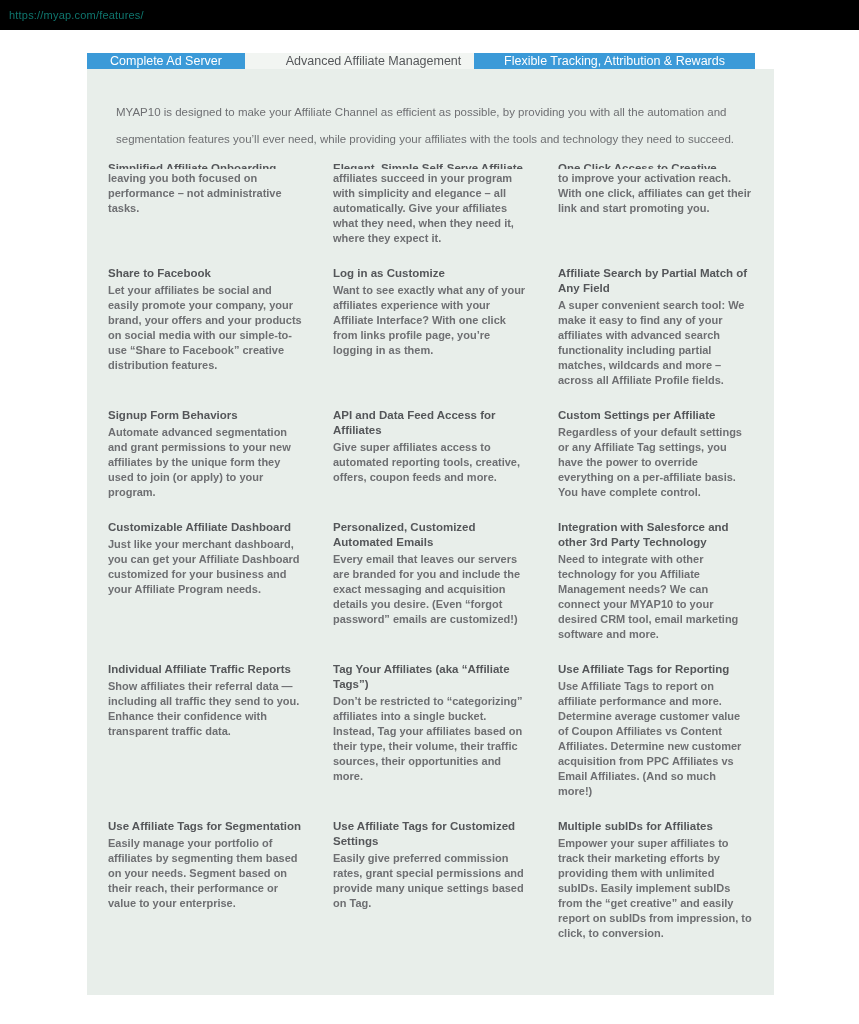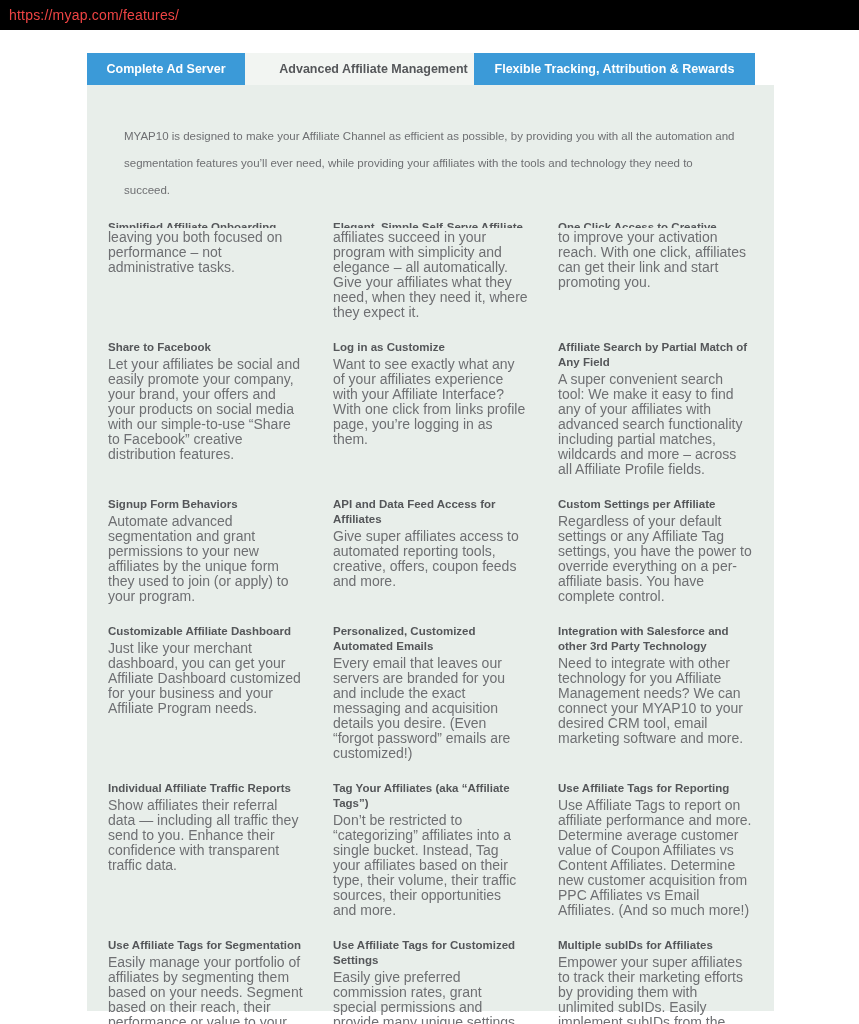--- a/index.html
+++ b/index.html
@@ -13,50 +13,50 @@
   }
 
   
   .browser-bar {
     height: 30px; width: 859px;
     background: var(--bar-bg, #000000);
     display: flex; align-items: center;
     padding-left: 9px;
   }
   .browser-bar .url {
-    color: #ef4444; font-size: 14px; letter-spacing: .2px;
+    color: #0f766e; font-size: 11px; letter-spacing: .2px;
   }
 
   
   .tabs {
     display: flex;
     margin: 23px 0 0 87px;
   }
   .tab {
-    height: 32px;
+    height: 16px;
     display: flex; align-items: center; justify-content: center;
-    font-size: 12.5px; font-weight: bold;
+    font-size: 12.5px; font-weight: normal;
     cursor: pointer;
     text-align: center;
   }
   .tab.blue { background: var(--accent, #3b9ad8); color: #ffffff; }
   .tab.light { background: var(--tab-active-bg, #f2f5f2); color: #55575a; }
   .tab.t0 { width: 158px; }
   .tab.t1 { width: 229px; padding-left: 28px; }
   .tab.t2 { width: 281px; }
 
   
   .panel {
     margin-left: 87px;
     width: 687px; height: 926px;
     background: var(--panel-bg, #e8eeea);
     padding: 22px 21px 0 21px;
   }
   .intro {
-    margin: 16px; max-width: 655px;
+    margin: 8px; max-width: 655px;
     font-size: 11.5px; line-height: 27px;
     color: #6e6f72;
   }
 
   .grid {
     margin-top: 2px;
     display: grid;
     grid-template-columns: repeat(3, 1fr);
     column-gap: 30px;
     row-gap: 20px;
@@ -66,22 +66,23 @@
   .feature-title {
     margin: 0;
     font-size: 11.5px; line-height: 15px; font-weight: bold;
     color: #545659;
   }
   .feature-title.clipped {
     height: 8px; overflow: hidden;
   }
   .feature-body {
     margin: 2px 0 0 0;
-    font-size: 14px; line-height: 15px;
+    font-size: 11px; line-height: 15px;
     color: #6e6f72;
+    font-weight: bold;
   }
 </style>
 </head>
 <body>
 
 <div class="browser-bar">
   <span class="url">https://myap.com/features/</span>
 </div>
 
 <div class="tabs">

